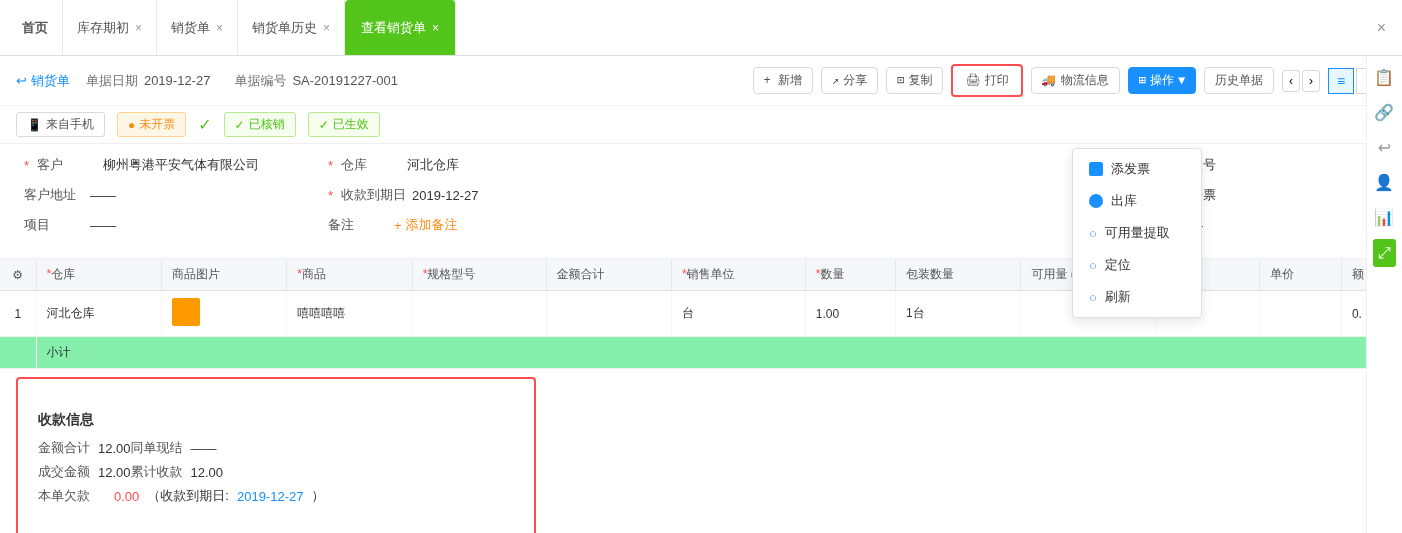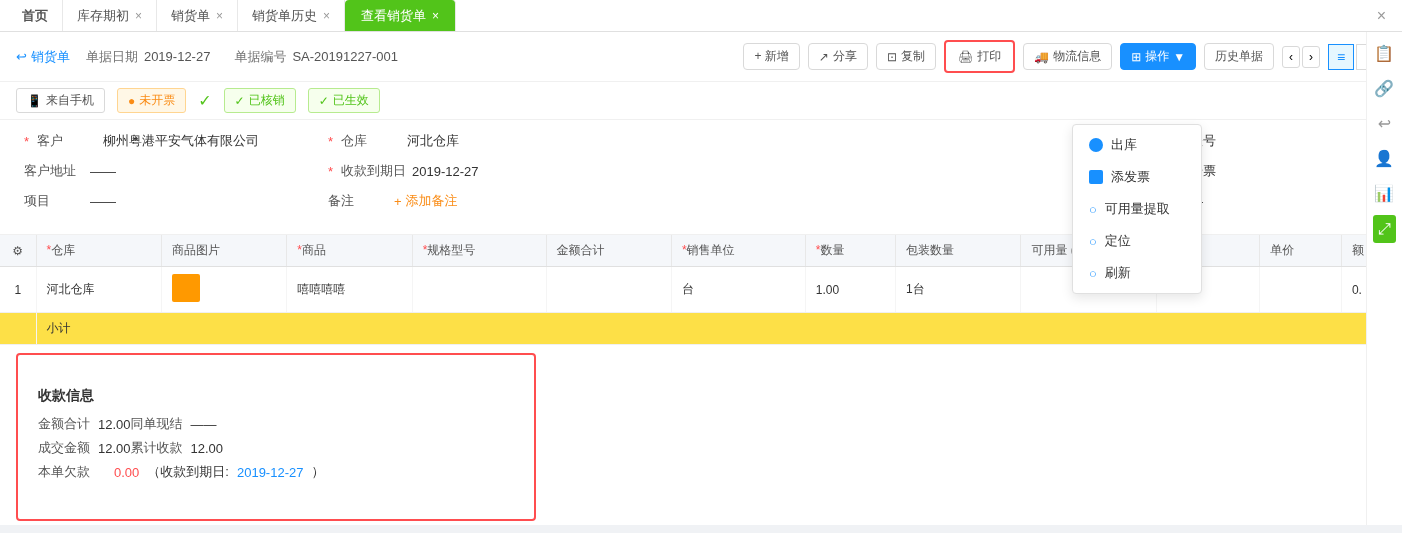--- a/index.html
+++ b/index.html
@@ -1,21 +1,21 @@
 <!DOCTYPE html>
 <html><head>
   <meta charset="utf-8">
   <style>
     * { box-sizing: border-box; margin: 0; padding: 0; }
     body { font-family: 'Microsoft YaHei', Arial, sans-serif; font-size: 13px; background: #f0f2f5; color: #333; }
 
     
     .tab-bar {
       display: flex; align-items: center; background: #fff; border-bottom: 1px solid #e0e0e0;
-      padding: 0 8px; height: 32px; position: relative;
+      padding: 0 8px; height: 56px; position: relative;
     }
     .tab-item {
       display: flex; align-items: center; padding: 0 14px; height: 100%;
       border-right: 1px solid #e8e8e8; cursor: pointer; white-space: nowrap;
       font-size: 13px; color: #555;
     }
     .tab-item .close-btn { margin-left: 6px; color: #999; font-size: 12px; cursor: pointer; }
     .tab-item.home { font-weight: bold; }
     .tab-item.highlight-tab { background: #52c41a; color: #fff; border-radius: 4px 4px 0 0; padding: 0 16px; }
     .tab-item.highlight-tab .close-btn { color: #fff; }
@@ -33,21 +33,21 @@
     .doc-type-badge {
       display: flex; align-items: center; gap: 4px; color: #1890ff; font-size: 13px;
     }
     .doc-meta { display: flex; align-items: center; gap: 24px; flex: 1; }
     .doc-meta-item { display: flex; align-items: center; gap: 6px; font-size: 13px; color: #555; }
     .doc-meta-item .label { color: #737373; }
     .doc-actions { display: flex; align-items: center; gap: 8px; margin-left: auto; }
     .action-btn {
       display: flex; align-items: center; gap: 4px; padding: 4px 10px;
       border: 1px solid #d9d9d9; border-radius: 4px; background: #fff;
-      cursor: pointer; font-size: 12px; color: #555; white-space: nowrap;
+      cursor: pointer; font-size: 12px; color: #555; white-space: nowrap; font-family: Liberation Mono, monospace;
     }
     .action-btn.print-btn { border: 2px solid red; }
     .action-btn.operate-btn { background: #1890ff; color: #fff; border-color: #1890ff; }
     .view-toggle { display: flex; gap: 2px; }
     .view-btn { padding: 4px 8px; border: 1px solid #d9d9d9; background: #fff; cursor: pointer; font-size: 14px; color: #555; }
     .view-btn.active { background: #e6f7ff; color: #1890ff; border-color: #1890ff; }
 
     
     .sub-toolbar {
       display: flex; align-items: center; padding: 6px 16px;
@@ -82,21 +82,21 @@
     th {
       background: #f5f7fa; padding: 7px 10px; text-align: left;
       border-bottom: 1px solid #e0e0e0; border-right: 1px solid #e8e8e8;
       white-space: nowrap; color: #555; font-weight: normal;
     }
     th .req { color: #ff4d4f; }
     td {
       padding: 7px 10px; border-bottom: 1px solid #f0f0f0;
       border-right: 1px solid #f5f5f5; white-space: nowrap;
     }
-    tr.subtotal td { background: #fde047; }
+    tr.subtotal td { background: #86efac; }
     .gear-col { width: 36px; text-align: center; }
     .product-img { width: 28px; height: 28px; background: #ff9900; border-radius: 2px; display: inline-block; }
 
     
     .payment-box {
       border: 2px solid #ff4d4f; border-radius: 4px; padding: 32px 20px;
       margin: 8px 16px; max-width: 520px; background: #fff;
     }
     .payment-title { font-weight: bold; font-size: 14px; margin-bottom: 10px; }
     .payment-row { display: flex; margin-bottom: 6px; align-items: flex-end; }
@@ -364,26 +364,26 @@
         <span class="overdue-text">0.00</span>
         <span>（收款到期日: </span>
         <span class="overdue-date">2019-12-27</span>
         <span>）</span>
       </div>
     </div>
   </div>
 
   <div class="dropdown-menu">
     <div class="dropdown-item">
+      <span class="dropdown-icon-square"></span>
+      <span>添发票</span>
+    </div>
+    <div class="dropdown-item">
       <span class="dropdown-icon-circle"></span>
       <span>出库</span>
-    </div>
-    <div class="dropdown-item">
-      <span class="dropdown-icon-square"></span>
-      <span>添发票</span>
     </div>
     <div class="dropdown-item">
       <span class="dropdown-icon-blue-text">○</span>
       <span>可用量提取</span>
     </div>
     <div class="dropdown-item">
       <span class="dropdown-icon-blue-text">○</span>
       <span>定位</span>
     </div>
     <div class="dropdown-item">

